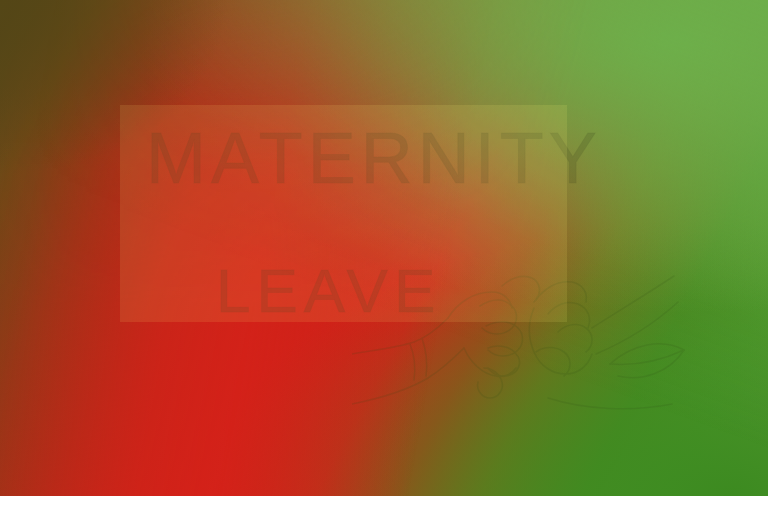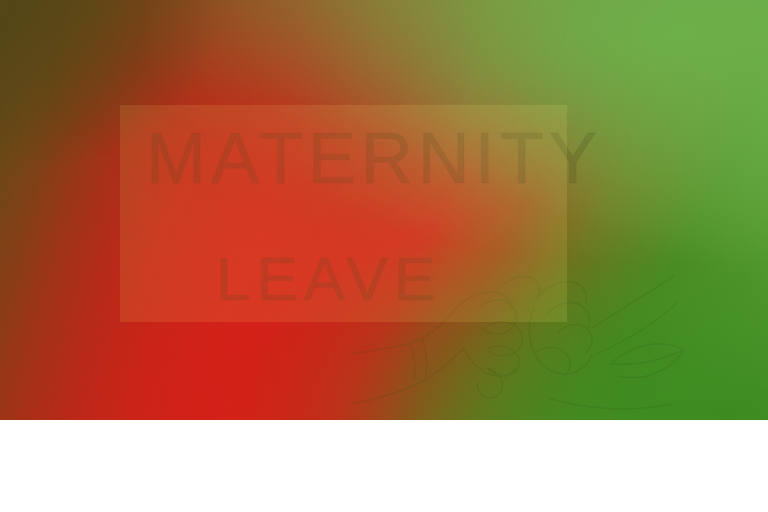--- a/index.html
+++ b/index.html
@@ -8,21 +8,21 @@
     padding: 0;
     background: #ffffff;
   }
   body {
     font-family: "Liberation Sans", sans-serif;
   }
 
   .banner {
     position: relative;
     width: 768px;
-    height: 420px;
+    height: 496px;
     overflow: hidden;
     background: #ec4899;
   }
 
   
   .bg-base {
     position: absolute;
     inset: 0;
     background:
       radial-gradient(120% 95% at 88% 8%,  #7ab84f 0%,  rgba(122,184,79,0) 58%),
@@ -92,21 +92,21 @@
     -webkit-text-stroke: 1px rgba(40,48,22,0.30);
   }
   .wm-maternity {
     left: 146px;
     top: 122px;
     font-size: 72px;
     letter-spacing: 5px;
   }
   .wm-leave {
     left: 216px;
-    top: 248px;
+    top: 260px;
     font-size: 62px;
     letter-spacing: 6px;
   }
   .hand-art {
     position: absolute;
     left: 352px;
     top: 258px;
     width: 360px;
     height: 180px;
     opacity: 0.55;

